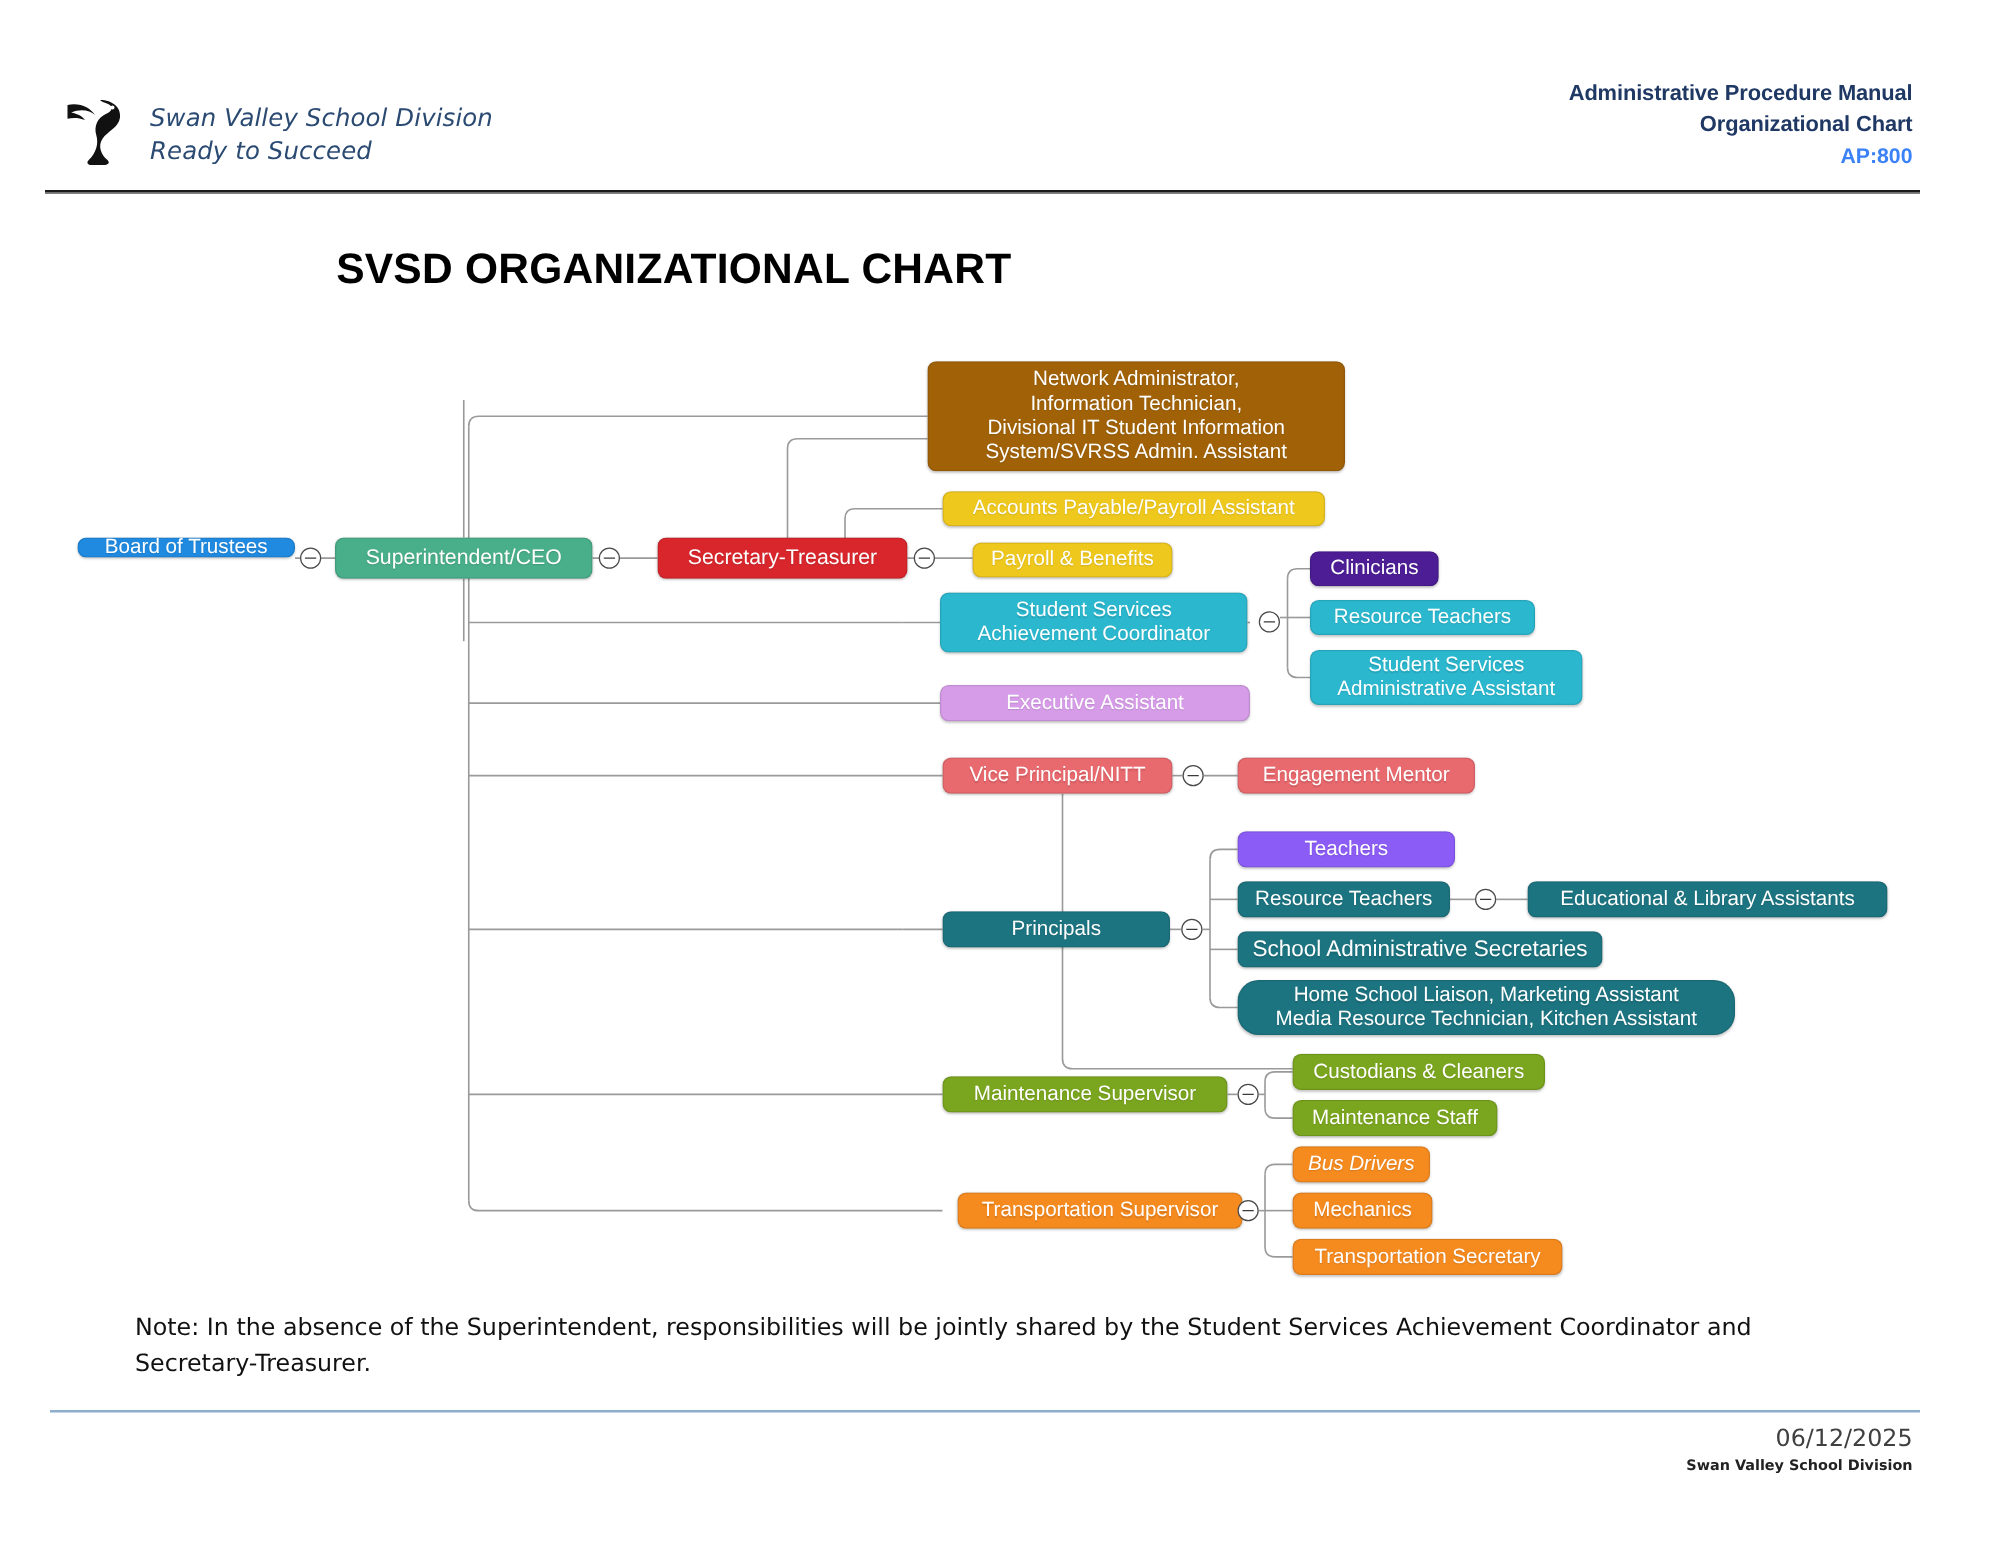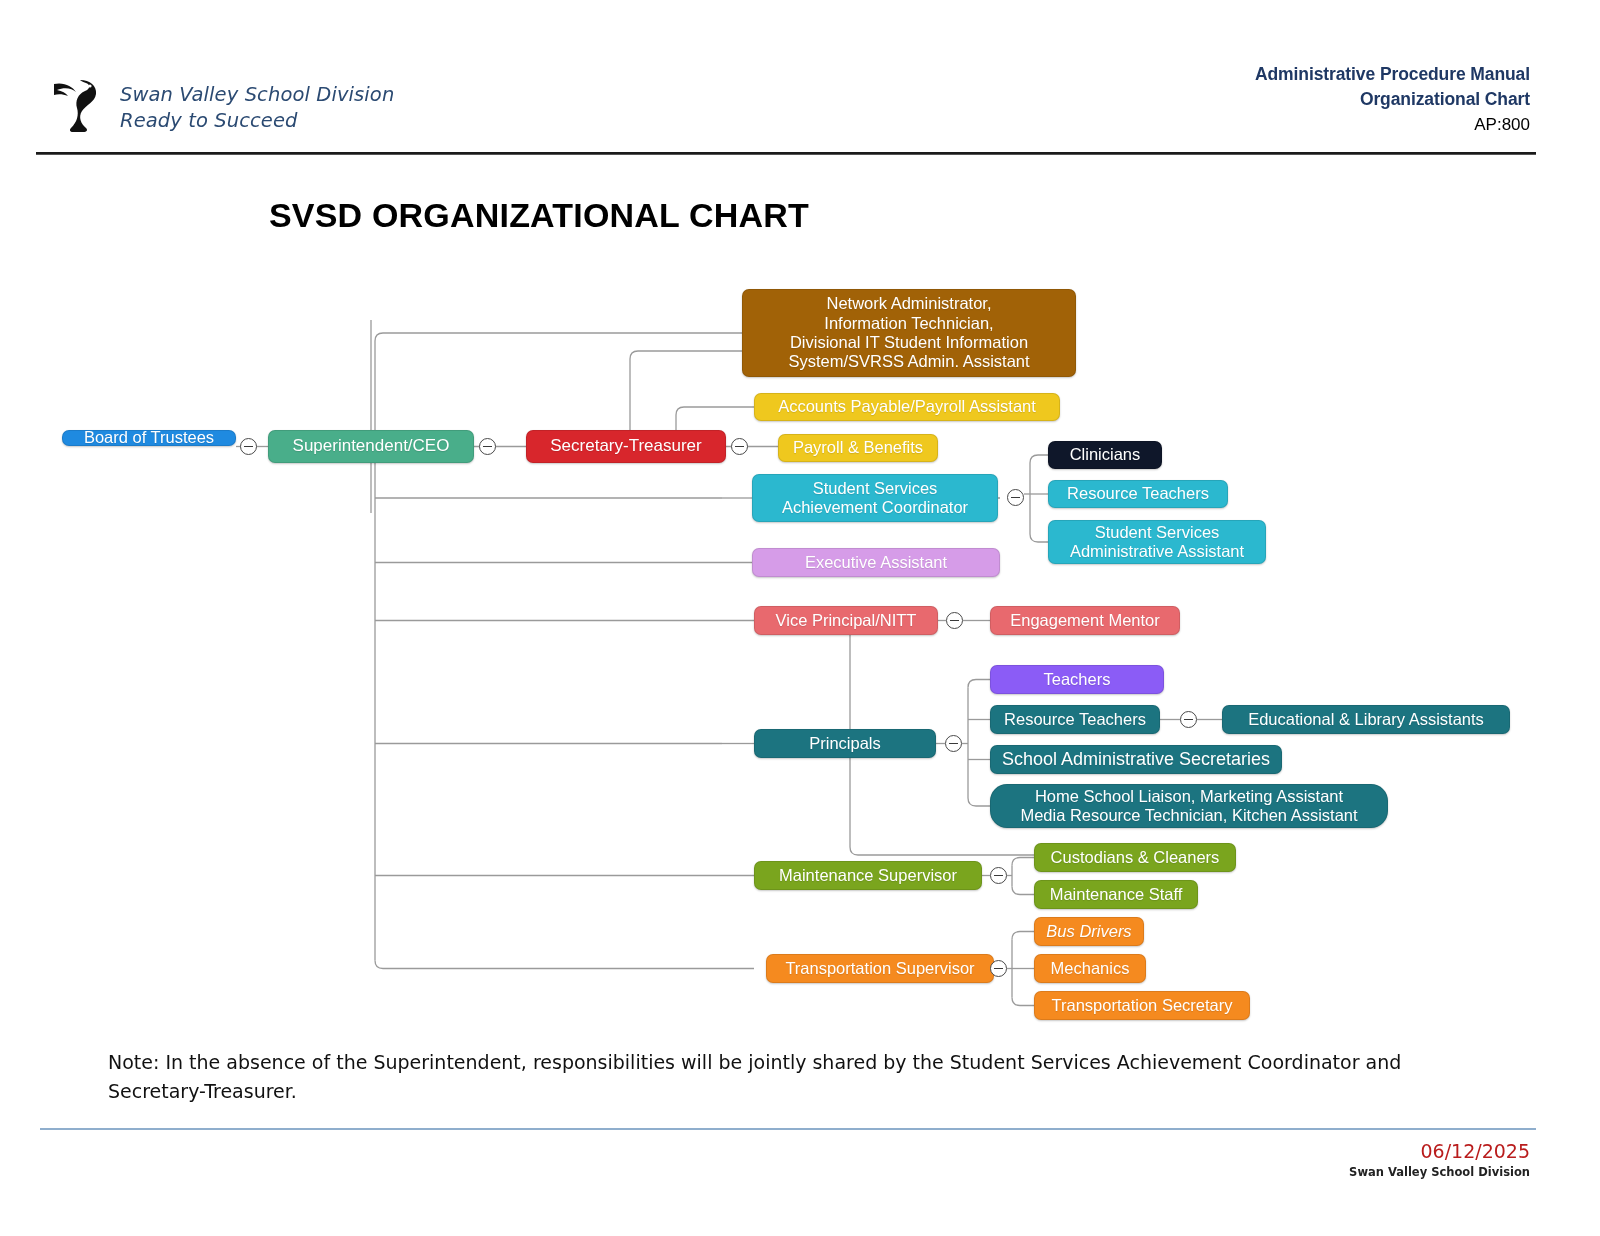--- a/index.html
+++ b/index.html
@@ -12,21 +12,21 @@
   }
 
   
   #header{position:absolute;left:0;top:0;width:1600px;height:160px;}
   #logo-mark{position:absolute;left:50px;top:72px;width:60px;height:66px;}
   #logo-text{position:absolute;left:120px;top:82px;
     font-family:"DejaVu Sans", sans-serif;
     font-style:italic;font-size:19.5px;color:#2b4a72;line-height:1.35;letter-spacing:0.1px;}
   #header-right{position:absolute;right:70px;top:62px;text-align:right;}
   #header-right .h1{font-size:17.5px;font-weight:bold;color:#1f3864;line-height:1.45;letter-spacing:-0.1px;}
-  #header-right .h3{font-size:17px;color:#000000;line-height:1.45;font-weight:normal;}
+  #header-right .h3{font-size:17px;color:#3b82f6;line-height:1.45;font-weight:bold;}
   #header-rule{position:absolute;left:36px;top:152px;width:1500px;height:0;
      border-top:2.5px solid #1a1a1a;border-bottom:1px solid #555;}
 
   
   #chart-title{position:absolute;left:0;top:196px;width:1078px;text-align:center;
     font-size:34px;font-weight:bold;color:#000;letter-spacing:0.2px;
     font-family:"Liberation Sans", sans-serif;}
 
   
   #chart{position:absolute;left:0;top:0;width:1600px;height:1236px;}
@@ -63,21 +63,21 @@
   }
 
   
   #note{position:absolute;left:108px;top:1048px;width:1390px;
     font-family:"DejaVu Sans", sans-serif;
     font-size:19px;color:#111;line-height:1.55;}
 
   
   #footer-rule{position:absolute;left:40px;top:1128px;width:1496px;height:2px;background:#8faecd;}
   #footer{position:absolute;right:70px;top:1140px;text-align:right;}
-  #footer .date{font-size:19px;color:#b91c1c;font-family:"DejaVu Sans",sans-serif;}
+  #footer .date{font-size:19px;color:#404040;font-family:"DejaVu Sans",sans-serif;}
   #footer .org{font-size:11.5px;color:#222;font-family:"DejaVu Sans",sans-serif;margin-top:3px;font-weight:bold;}
 </style>
 </head>
 <body>
 
 <div id="header">
 
   <div id="logo-mark">
     <svg viewBox="0 0 60 66" width="60" height="66" aria-hidden="true">
       <path d="M4 12 C14 10, 22 14, 26 20 C22 16, 14 15, 7 18 C12 19, 16 21, 18 24 C13 22, 8 22, 4 23 Z" fill="#111"></path>
@@ -158,21 +158,21 @@
     <div class="node" style="left: 268px; top: 430px; width: 206px; height: 33px; font-size: 17px; background: rgb(73, 174, 138);">Superintendent/CEO</div>
     <div class="node" style="left: 526px; top: 430px; width: 200px; height: 33px; font-size: 17px; background: rgb(216, 38, 44);">Secretary-Treasurer</div>
     <div class="node" style="left: 742px; top: 289px; width: 334px; height: 88px; font-size: 16.5px; background: #a16207;">Network Administrator,
 Information Technician,
 Divisional IT Student Information
 System/SVRSS Admin. Assistant</div>
     <div class="node" style="left: 754px; top: 393px; width: 306px; height: 28px; font-size: 16.5px; background: rgb(239, 200, 30);">Accounts Payable/Payroll Assistant</div>
     <div class="node" style="left: 778px; top: 434px; width: 160px; height: 28px; font-size: 16.5px; background: rgb(239, 200, 30);">Payroll &amp; Benefits</div>
     <div class="node" style="left: 752px; top: 474px; width: 246px; height: 48px; font-size: 16.5px; background: rgb(43, 184, 207);">Student Services
 Achievement Coordinator</div>
-    <div class="node" style="left: 1048px; top: 441px; width: 114px; height: 28px; font-size: 16.5px; background: #0f172a;">Clinicians</div>
+    <div class="node" style="left: 1048px; top: 441px; width: 103px; height: 28px; font-size: 16.5px; background: #4c1d95;">Clinicians</div>
     <div class="node" style="left: 1048px; top: 480px; width: 180px; height: 28px; font-size: 16.5px; background: rgb(43, 184, 207);">Resource Teachers</div>
     <div class="node" style="left: 1048px; top: 520px; width: 218px; height: 44px; font-size: 16.5px; background: rgb(43, 184, 207);">Student Services
 Administrative Assistant</div>
     <div class="node" style="left: 752px; top: 548px; width: 248px; height: 29px; font-size: 16.5px; background: rgb(214, 156, 232);">Executive Assistant</div>
     <div class="node" style="left: 754px; top: 606px; width: 184px; height: 29px; font-size: 16.5px; background: rgb(232, 105, 110);">Vice Principal/NITT</div>
     <div class="node" style="left: 990px; top: 606px; width: 190px; height: 29px; font-size: 16.5px; background: rgb(232, 105, 110);">Engagement Mentor</div>
     <div class="node" style="left: 754px; top: 729px; width: 182px; height: 29px; font-size: 16.5px; background: rgb(28, 116, 128);">Principals</div>
     <div class="node" style="left: 990px; top: 665px; width: 174px; height: 29px; font-size: 16.5px; background: #8b5cf6;">Teachers</div>
     <div class="node" style="left: 990px; top: 705px; width: 170px; height: 29px; font-size: 16.5px; background: rgb(28, 116, 128);">Resource Teachers</div>
     <div class="node" style="left: 1222px; top: 705px; width: 288px; height: 29px; font-size: 16.5px; background: rgb(28, 116, 128);">Educational  &amp; Library Assistants</div>

